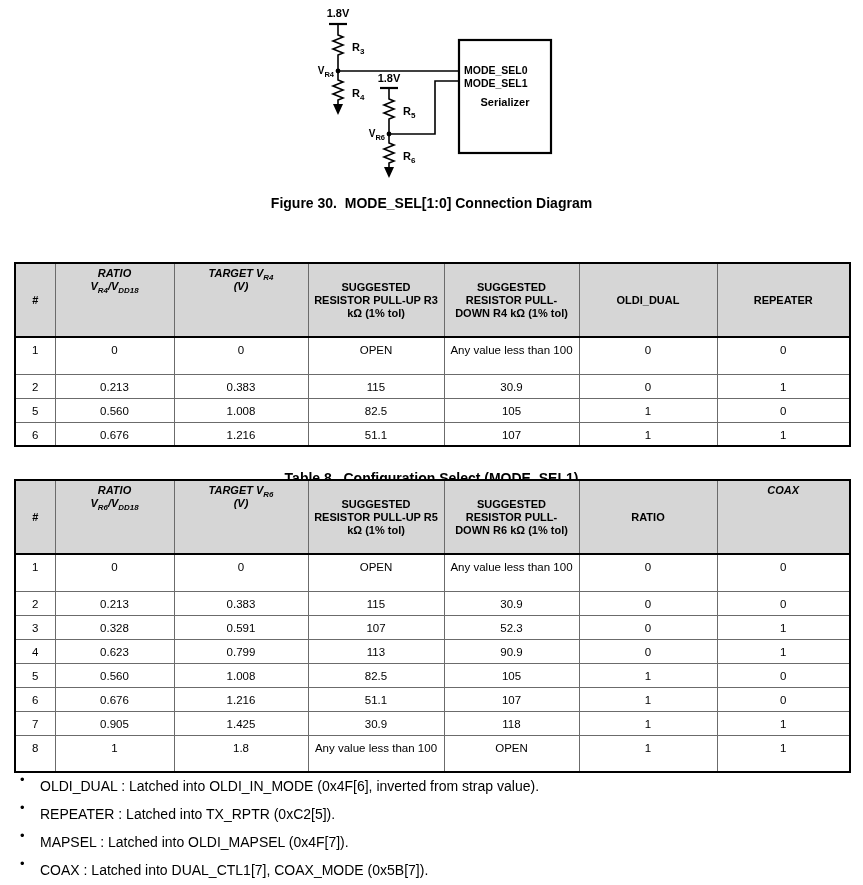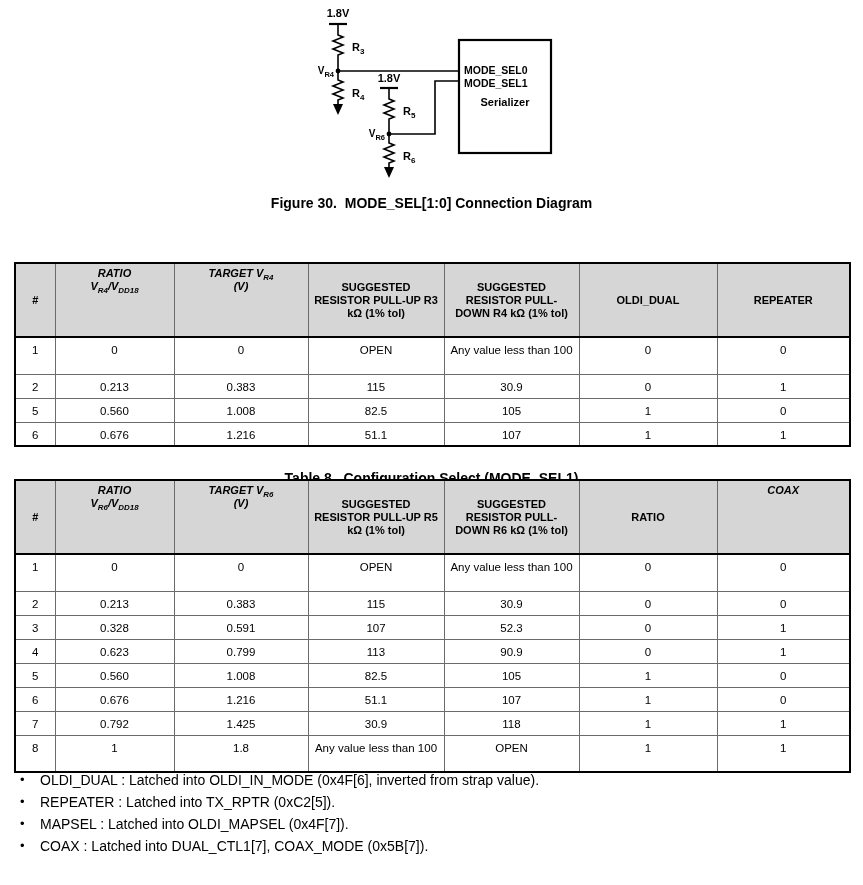--- a/index.html
+++ b/index.html
@@ -31,21 +31,21 @@
   th.va-top {vertical-align:top; padding-top:3px;font-style:italic;}
   th.va-mid {vertical-align:middle;margin-top:40px;}
   .cfg tbody tr {height:24px;}
   .cfg tbody tr.tall {height:37px;}
   .cfg tbody td {vertical-align:top; padding-top:5px; line-height:14px;}
   sub {font-size:0.72em; line-height:0;}
   .notes {position:absolute; top:769px; left:5px; width:852px; font-size:14px;}
   .notes p {margin:0 0 7px 0; line-height:17px;}
   .bullet-row {display:flex; line-height:22px;}
   .bullet-glyph {flex:none; width:20px; margin-left:15px; font-size:13px;}
-  .bullet-text {flex:1;}
+  .bullet-text {flex:1;margin-top:6px;}
 </style>
 </head>
 <body>
 
 <div class="page">
 
   <svg class="diagram" width="863" height="192" viewBox="0 0 863 192">
     <g stroke="#000" stroke-width="1.6" fill="none">
 
       <path d="M329,24 H347" stroke-width="2.2"></path>
@@ -228,21 +228,21 @@
           <td>6</td>
           <td>0.676</td>
           <td>1.216</td>
           <td>51.1</td>
           <td>107</td>
           <td>1</td>
           <td>0</td>
         </tr>
         <tr>
           <td>7</td>
-          <td>0.792</td>
+          <td>0.905</td>
           <td>1.425</td>
           <td>30.9</td>
           <td>118</td>
           <td>1</td>
           <td>1</td>
         </tr>
         <tr class="tall">
           <td>8</td>
           <td>1</td>
           <td>1.8</td>

